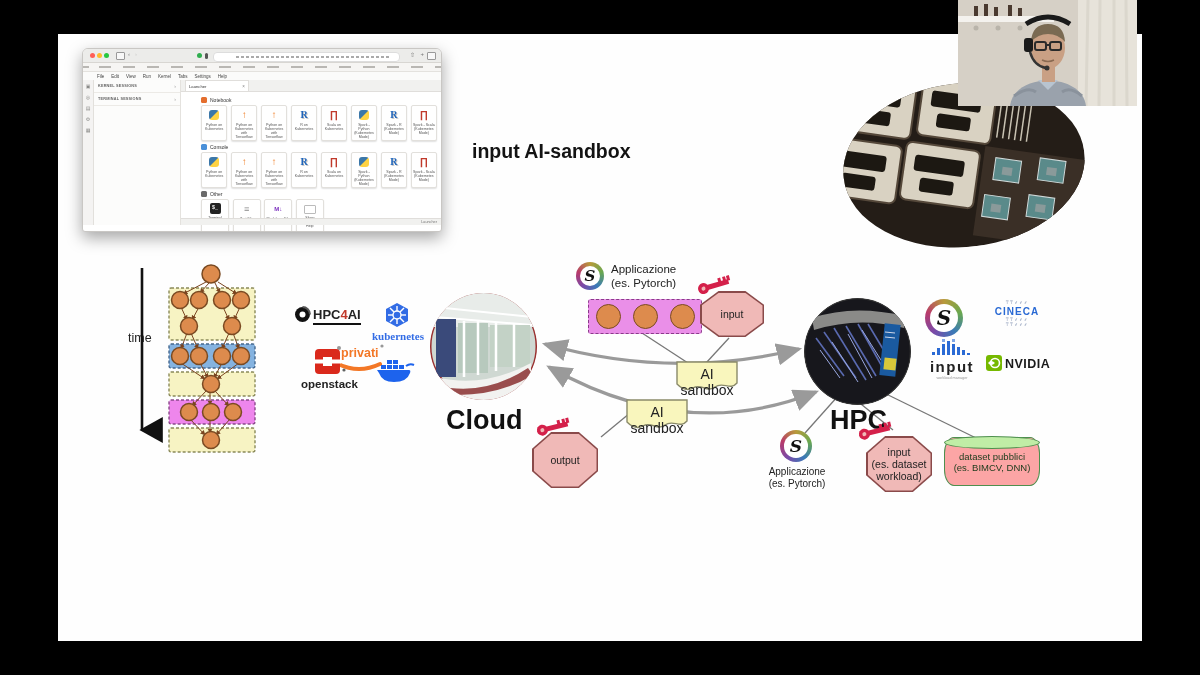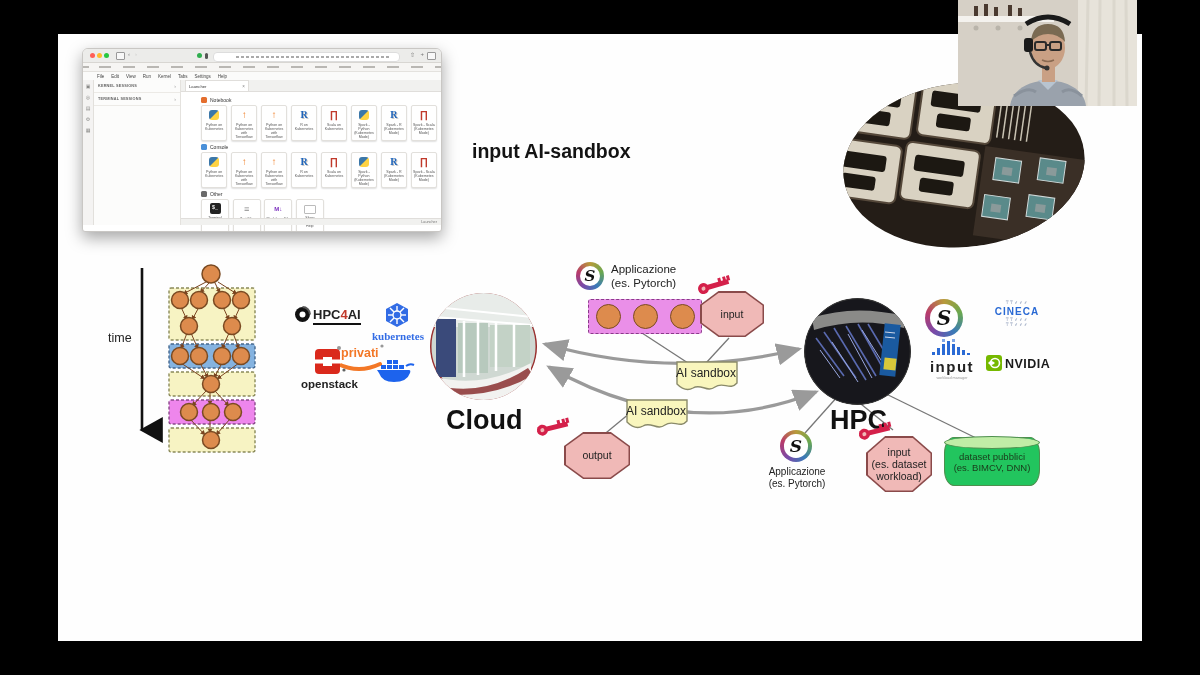--- a/index.html
+++ b/index.html
@@ -68,30 +68,30 @@
   #subtitle{position:absolute;left:472px;top:140px;font-weight:bold;font-size:19.5px;color:#131313;}
 
   
   .lbl-big{position:absolute;font-weight:bold;font-size:27px;color:#111;}
   .slogo{position:absolute;border-radius:50%;display:flex;align-items:center;justify-content:center;
          background:conic-gradient(#b89a3a,#6aa84f,#3a7ab8,#7a4aa8,#b83a6a,#b89a3a);}
   .slogo .inner{width:74%;height:74%;border-radius:50%;background:#fff;color:#111;display:flex;
          align-items:center;justify-content:center;font-family:"DejaVu Serif",serif;font-weight:bold;font-style:italic;}
   .note{position:absolute;}
   .note svg{position:absolute;left:0;top:0;}
-  .note b{position:absolute;left:0;right:0;top:5px;text-align:left;font-weight:normal;
-          font-size:12px;color:#222;}
+  .note b{position:absolute;left:0;right:0;top:5px;text-align:center;font-weight:normal;
+          font-size:14px;color:#222;}
   .octo-o{position:absolute;background:#8a4a4a;
           clip-path:polygon(29% 0,71% 0,100% 30%,100% 70%,71% 100%,29% 100%,0 70%,0 30%);}
   .octo-i{position:absolute;left:1.5px;top:1.5px;right:1.5px;bottom:1.5px;background:#f0b9b7;
           clip-path:polygon(29% 0,71% 0,100% 30%,100% 70%,71% 100%,29% 100%,0 70%,0 30%);
           display:flex;align-items:center;justify-content:center;text-align:center;}
   .octo-i span{font-size:10.5px;color:#222;line-height:1.15;}
   .keyicon{position:absolute;z-index:6;}
-  .cylinder{position:absolute;background:#22c55e;border:1.5px solid #4e8f4e;border-radius:10px/16px;}
+  .cylinder{position:absolute;background:#fca5a5;border:1.5px solid #4e8f4e;border-radius:10px/16px;}
   .cylinder::before{content:"";position:absolute;left:-1px;right:-1px;top:-2px;height:13px;
           border:1.5px solid #4e8f4e;border-radius:50%;background:#c0eda6;box-sizing:border-box;}
   .cylinder div{position:absolute;left:0;right:0;top:13px;text-align:center;font-size:9.5px;
           color:#1a3a1a;line-height:1.2;}
   .applbl{position:absolute;font-size:11.5px;color:#222;line-height:1.18;}
   .applbl-c{position:absolute;text-align:center;font-size:10px;color:#222;line-height:1.18;}
   .purplebox{position:absolute;background:#ea8fe8;border:1.6px dashed #8a3a8a;border-radius:3px;
           display:flex;align-items:center;justify-content:center;gap:12px;}
   .pcirc{width:23px;height:23px;border-radius:50%;background:#dd8b4d;border:1.6px solid #7a4a22;}
 
@@ -298,21 +298,21 @@
     <g stroke="#777" stroke-width="1.3" fill="none">
       <path d="M642,333 L688,363"></path>
       <path d="M729,338 L706,363"></path>
       <path d="M601,437 L630,413"></path>
       <path d="M838,396 L805,433"></path>
       <path d="M856,400 L893,430"></path>
       <path d="M878,390 L976,438"></path>
     </g>
   </svg>
 
-  <div class="timelbl" style="left:108px;top:331px;">time</div>
+  <div class="timelbl" style="left:128px;top:331px;">time</div>
   <svg class="overlay" style="left:122px;top:262px" width="180" height="210" viewBox="0 0 180 210">
     <defs>
       <marker id="na" markerWidth="6" markerHeight="6" refX="4.5" refY="2.5" orient="auto">
         <path d="M0,0 L5,2.5 L0,5 z" fill="#7a4420"></path>
       </marker>
       <marker id="ta" markerWidth="10" markerHeight="10" refX="5" refY="8" orient="auto">
         <path d="M0,0 L10,0 L5,9 z" fill="#111"></path>
       </marker>
     </defs>
     <line x1="20" y1="6" x2="20" y2="168" stroke="#111" stroke-width="2.6" marker-end="url(#ta)"></line>
@@ -506,21 +506,21 @@
     </svg>
     <b>AI sandbox</b>
   </div>
   <div class="note" style="left:626px;top:399px;width:62px;height:32px">
     <svg width="62" height="32" viewBox="0 0 62 32">
       <path d="M1,1 L61,1 L61,22 C54,30 47,20 39,26 C31,32 25,22 17,27 C10,31 4,26 1,23 Z" fill="#f9f6bd" stroke="#8a8a6a" stroke-width="1.4"></path>
     </svg>
     <b>AI sandbox</b>
   </div>
 
-  <div class="octo-o" style="left:564px;top:432px;width:66px;height:47px">
+  <div class="octo-o" style="left:532px;top:432px;width:66px;height:56px">
     <div class="octo-i">
         <span>output</span>
       </div>
   </div>
   <svg class="keyicon" style="left:536px;top:417px;transform:rotate(-14deg)" width="38" height="20">
     <circle cx="6" cy="10" r="5.5" fill="#d4204a"></circle>
       <circle cx="6" cy="10" r="2" fill="#f0b9b7"></circle>
     <rect x="10" y="7.5" width="22" height="5" fill="#d4204a"></rect>
     <rect x="22" y="4" width="3" height="5" fill="#d4204a"></rect>
       <rect x="27" y="4" width="3" height="5" fill="#d4204a"></rect>

